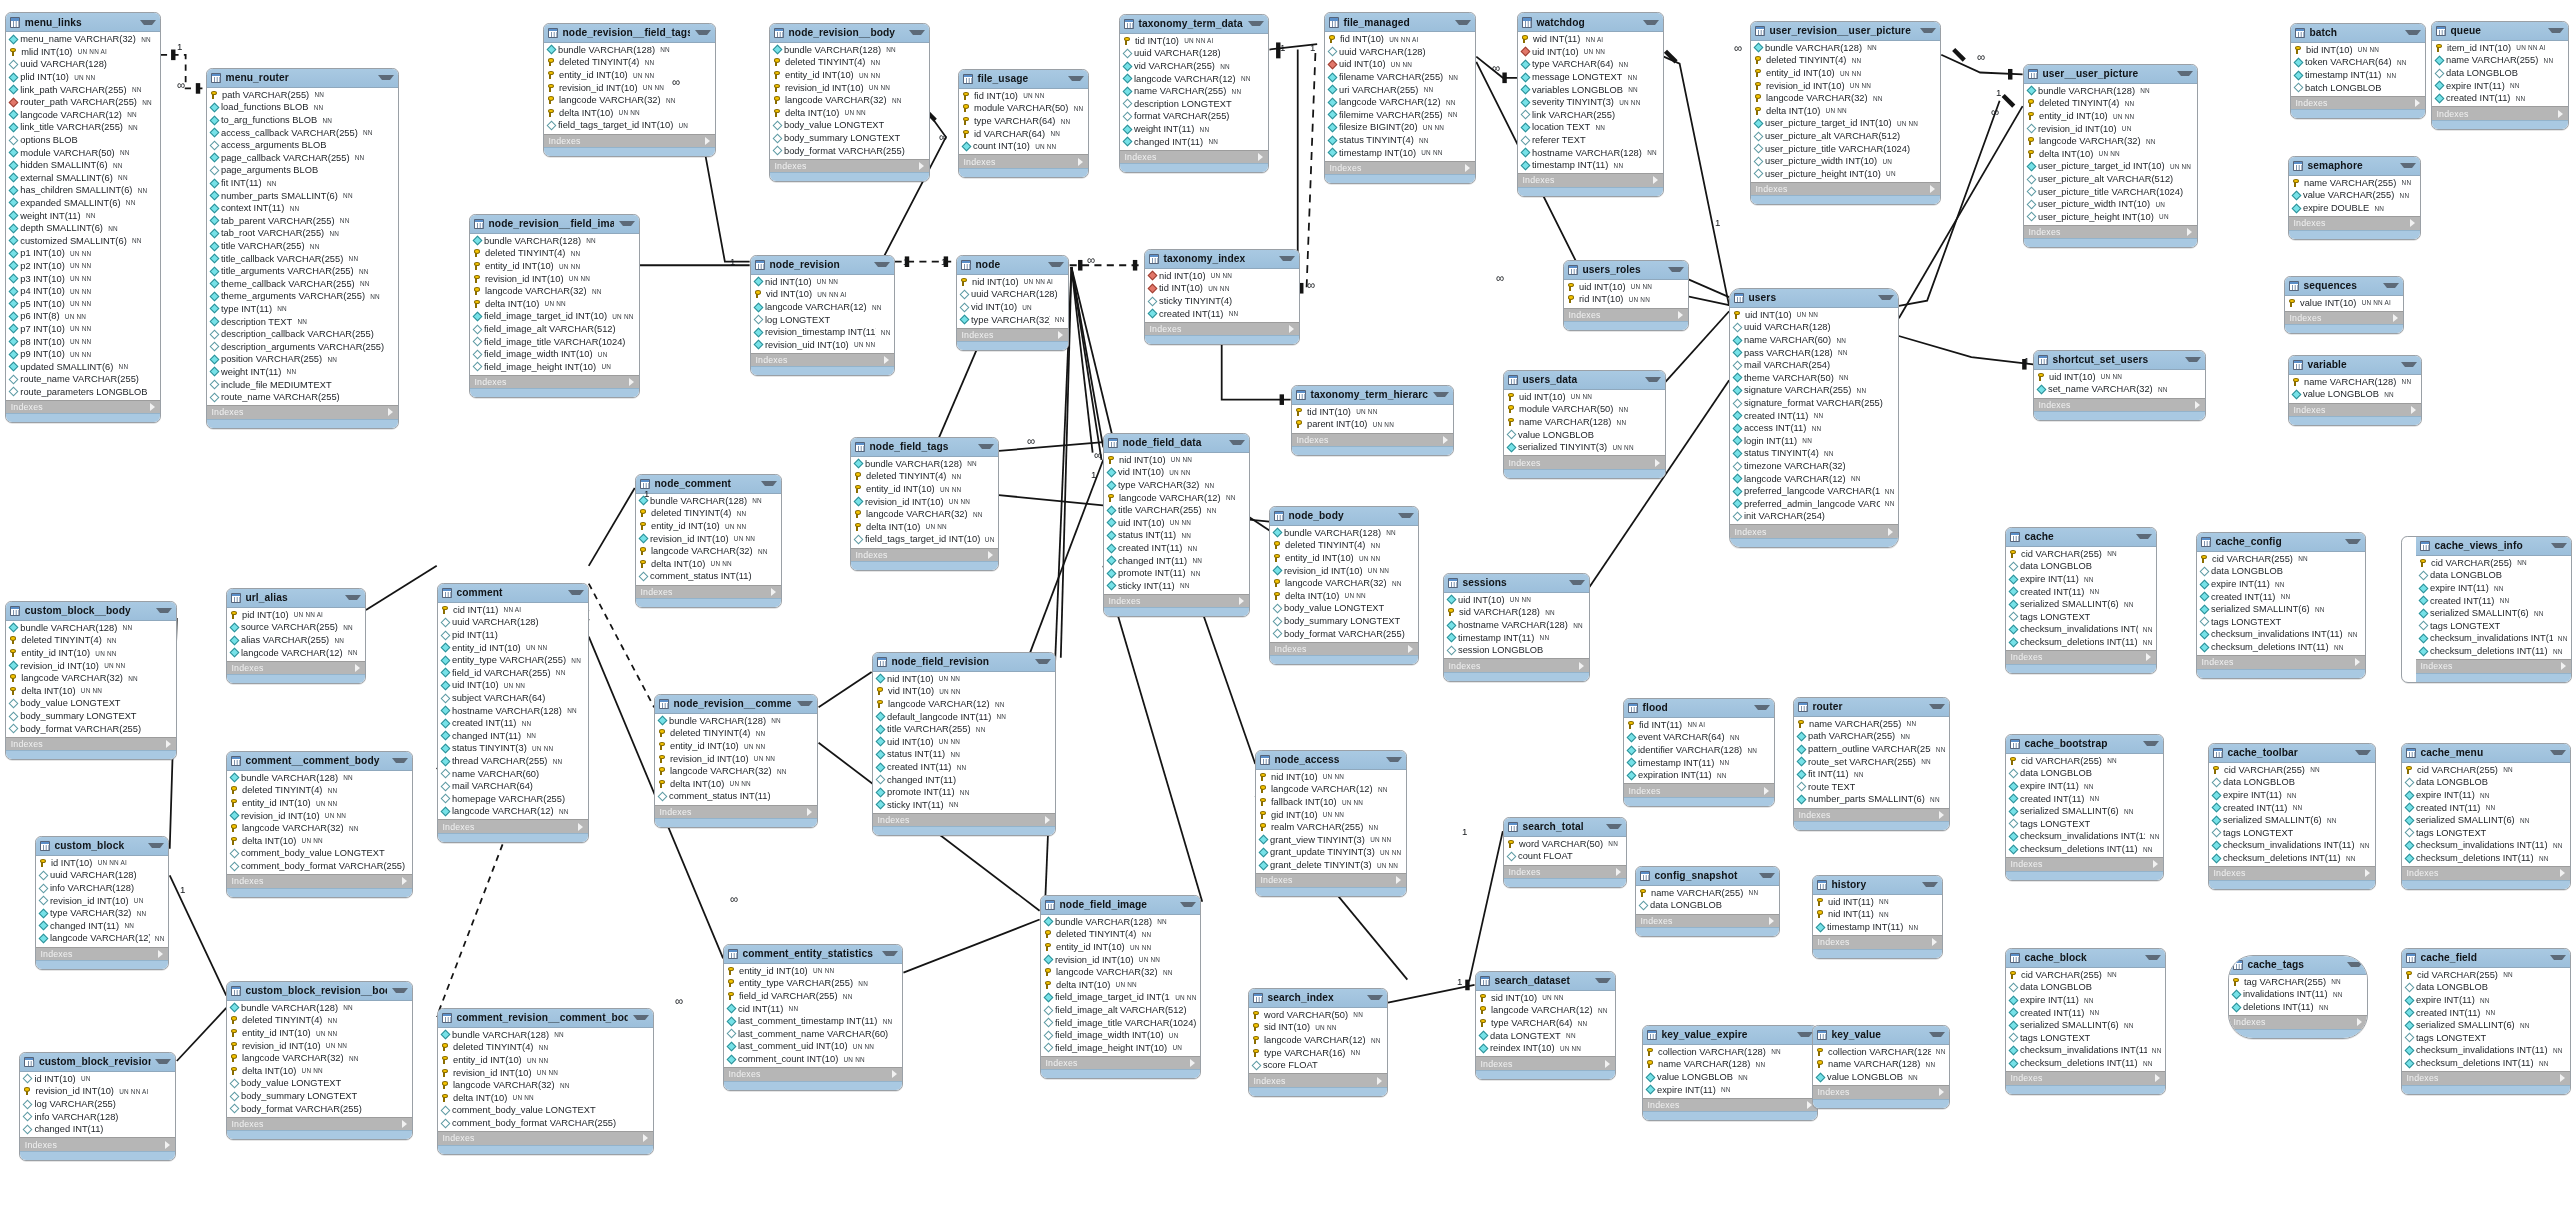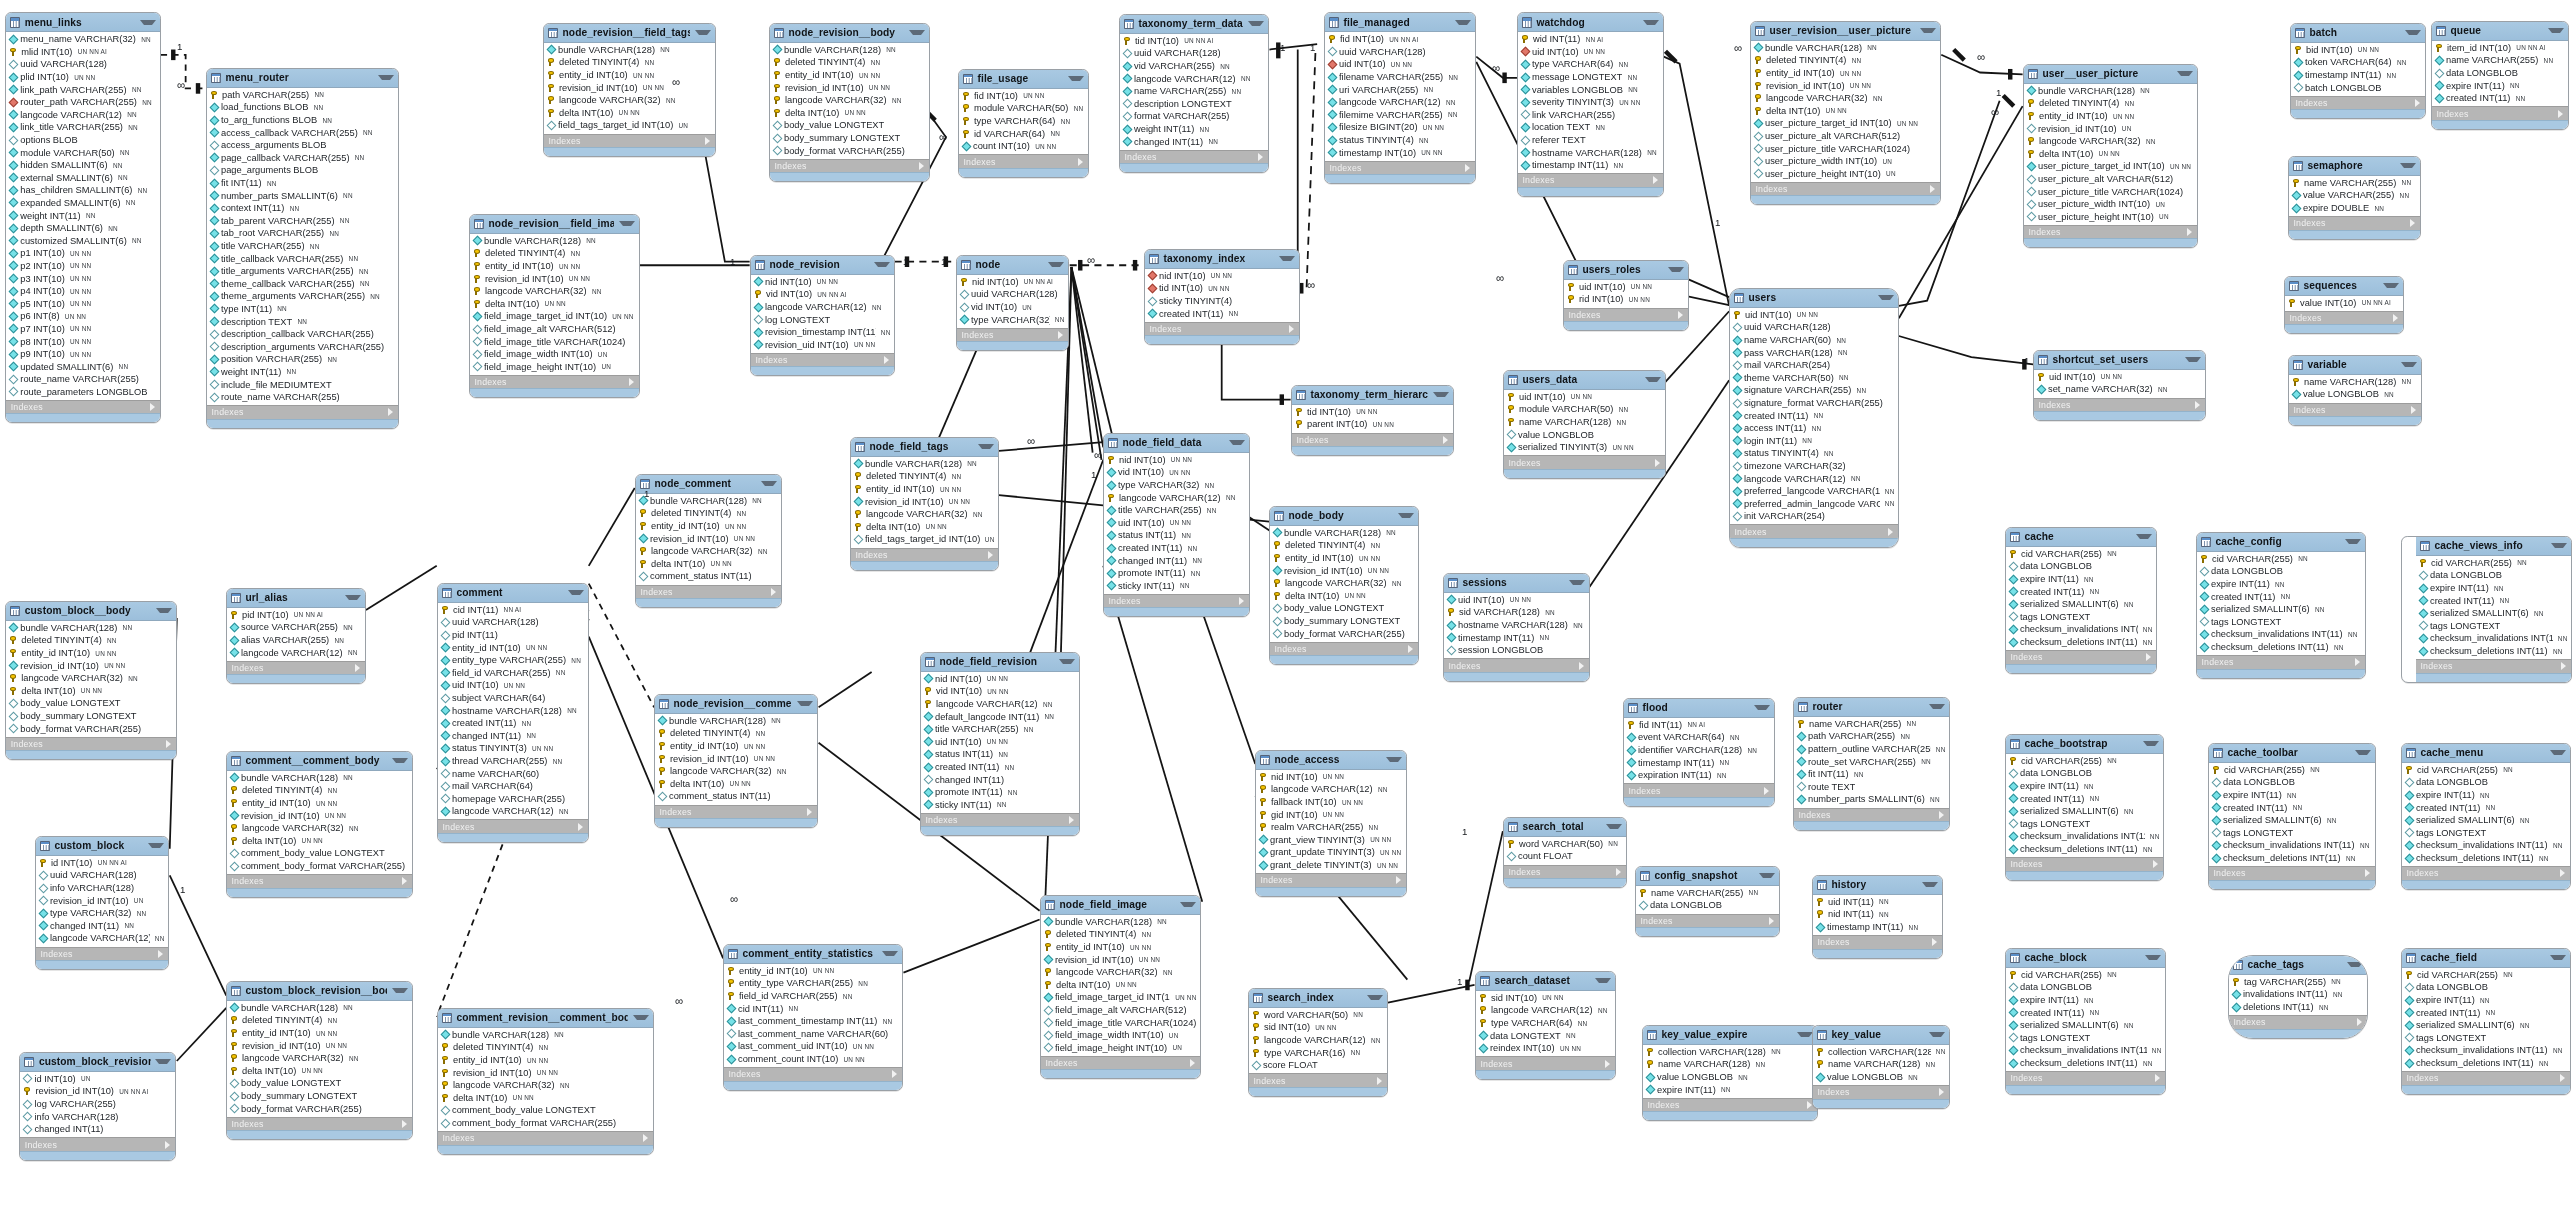--- a/index.html
+++ b/index.html
@@ -1638,21 +1638,21 @@
           <span class="cname">sticky INT(11)</span>
           <span class="flag">NN</span>
         </div>
       </div>
       <div class="idx">
         <span class="ilbl">Indexes</span>
         <span class="iar"></span>
       </div>
       <div class="foot"></div>
     </div>
-    <div class="tbl" style="left: 920px; top: 652px; width: 160px;">
+    <div class="tbl" style="left: 872px; top: 652px; width: 184px;">
       <div class="hdr">
         <span class="tico"></span>
         <span class="tname">node_field_revision</span>
         <span class="caret"></span>
       </div>
       <div class="cols">
         <div class="col">
           <span class="dia d-nn"></span>
           <span class="cname">nid INT(10)</span>
           <span class="flag">UN NN</span>

